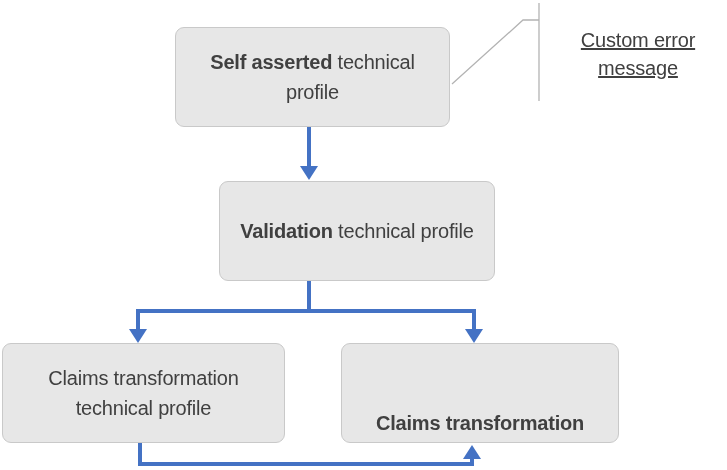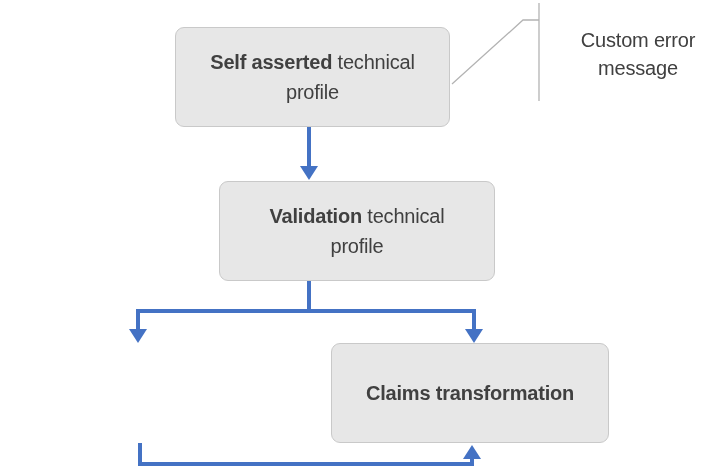--- a/index.html
+++ b/index.html
@@ -26,37 +26,38 @@
     background: var(--box_fill);
     border: 1.5px solid var(--box_border);
     border-radius: 9px;
     display: flex;
     align-items: center;
     justify-content: center;
     text-align: center;
     color: var(--text);
     font-size: 20px;
     line-height: 30px;
-    padding: 4px 30px;
+    padding: 4px 15px;
     letter-spacing: -0.2px;
   }
   .node .seg-bold { font-weight: 700; }
   .node-self-asserted   { left: 175px; top: 27px;  width: 275px; height: 100px; }
   .node-validation      { left: 172px; top: 181px; width: 276px; height: 100px; margin-left: 47px; }
   .node-claims-tp       { left: 2px;   top: 343px; width: 283px; height: 100px; }
-  .node-claims-transform{ left: 331px; top: 343px; width: 278px; height: 100px; }
+  .node-claims-transform{ left: 341px; top: 343px; width: 278px; height: 100px; align-items: flex-end; }
 
   .callout-text {
     position: absolute;
     left: 549px; top: 26px; width: 178px;
     text-align: center;
     color: var(--text);
     font-size: 20px;
     line-height: 28px;
     letter-spacing: -0.2px;
+    text-decoration: underline;
   }
   svg.connectors {
     position: absolute;
     left: 0; top: 0;
     width: 727px; height: 470px;
     pointer-events: none;
   }
   .blue-line {
     stroke: var(--arrow);
     stroke-width: 4;
@@ -76,20 +77,23 @@
 <div class="canvas">
 
   <div class="node node-self-asserted">
     <span><span class="seg-bold">Self asserted</span><span> technical profile</span></span>
   </div>
 
   <div class="node node-validation">
     <span><span class="seg-bold">Validation</span><span> technical profile</span></span>
   </div>
 
+  <div class="node node-claims-tp">
+    <span><span class="seg-bold"></span><span>Claims transformation technical profile</span></span>
+  </div>
 
   <div class="node node-claims-transform">
     <span><span class="seg-bold">Claims transformation</span><span></span></span>
   </div>
 
   <div class="callout-text">Custom error message</div>
 
   <svg class="connectors" viewBox="0 0 727 470">
 
     <polyline class="gray-line" points="452,84 523,20 539,20"></polyline>

